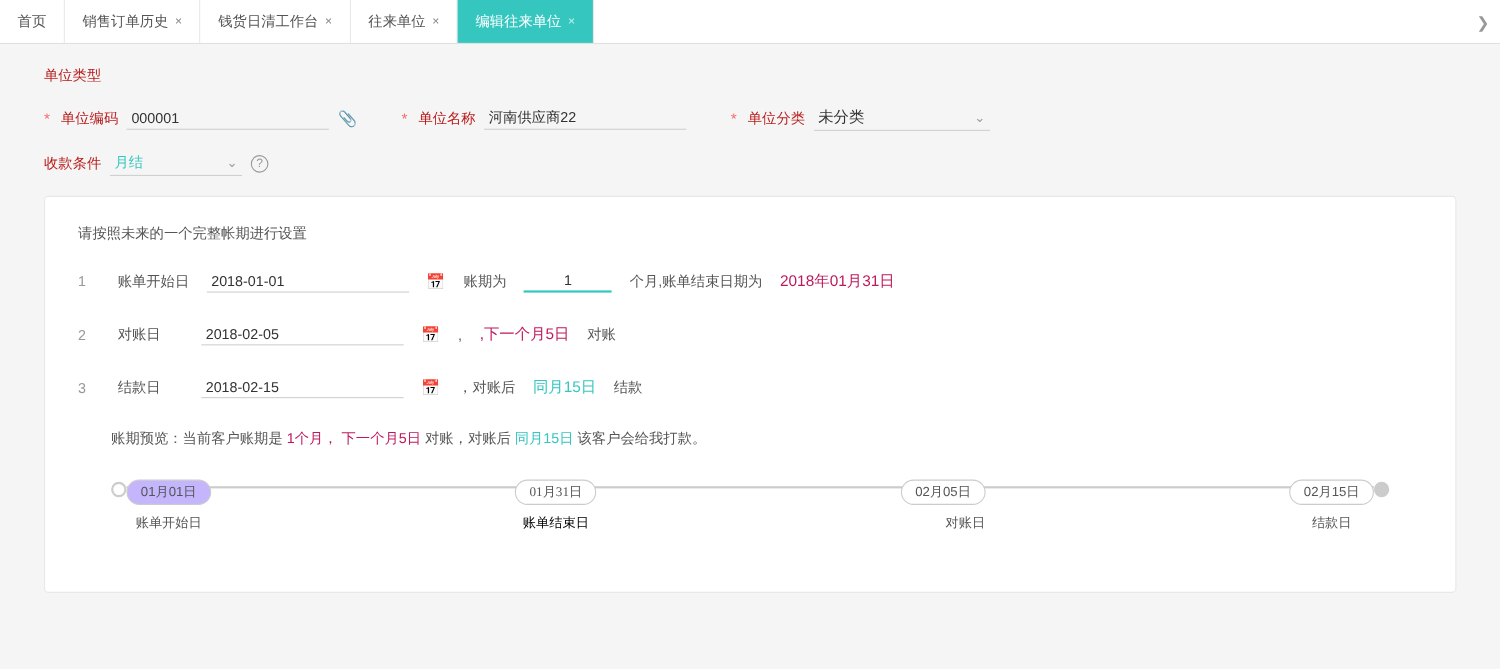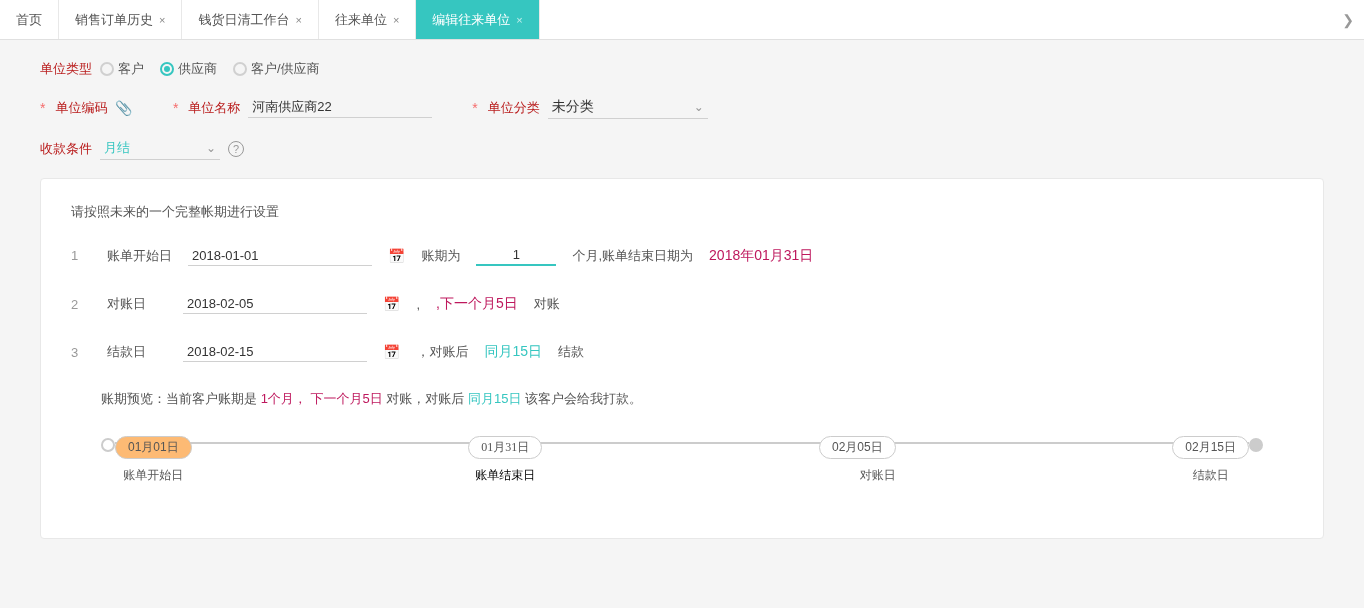--- a/index.html
+++ b/index.html
@@ -263,41 +263,28 @@
     <span class="close-icon">×</span>
   </div>
   <div class="tabs-more">❯</div>
 </div>
 
 <div class="content">
 
   <div class="form-row">
     <div class="form-field">
       <span class="form-label">单位类型</span>
-      <div class="radio-group">
-        <label class="radio-item">
-          <div class="radio-circle"></div>
-          <span>客户</span>
-        </label>
-        <label class="radio-item">
-          <div class="radio-circle checked"></div>
-          <span>供应商</span>
-        </label>
-        <label class="radio-item">
-          <div class="radio-circle"></div>
-          <span>客户/供应商</span>
-        </label>
-      </div>
     </div>
   </div>
 
   <div class="form-row">
     <div class="form-field">
       <span class="required-star">*</span>
       <span class="form-label">单位编码</span>
+      <input class="form-input" type="text" value="000001" style="">
       <span class="encode-icon">📎</span>
     </div>
     <div class="form-field">
       <span class="required-star">*</span>
       <span class="form-label">单位名称</span>
       <input class="form-input form-input-name" type="text" value="河南供应商22" style="">
     </div>
     <div class="form-field">
       <span class="required-star">*</span>
       <span class="form-label">单位分类</span>
@@ -367,21 +354,21 @@
 
         <div style="display:flex; flex-direction:column; align-items:center; padding-top:2px;">
           <div style="width:14px;height:14px;border-radius:50%;border:2px solid #ccc;background:#fff;flex-shrink:0;"></div>
         </div>
 
         <div style="flex:1; position:relative; margin-top:6px;">
           <div style="position:absolute;top:0;left:0;right:0;height:2px;background:#ccc;"></div>
           <div style="display:flex; justify-content:space-between; position:relative;">
 
             <div style="display:flex;flex-direction:column;align-items:center;margin-top:-6px;">
-              <div style="border:1px solid #ccc;border-radius:12px;padding:2px 12px;font-size:12px;color:#555;background:#fdba74;white-space:nowrap;">01月01日</div>
+              <div style="border:1px solid #ccc;border-radius:12px;padding:2px 12px;font-size:12px;color:#555;background:#c4b5fd;white-space:nowrap;">01月01日</div>
               <div style="font-size:12px;color:#555;margin-top:8px;">账单开始日</div>
             </div>
 
             <div style="display:flex;flex-direction:column;align-items:center;margin-top:-6px;">
               <div style="border:1px solid #ccc;border-radius:12px;padding:2px 12px;font-size:12px;color:#555;background:#fff;white-space:nowrap;font-family:Liberation Serif, serif;">01月31日</div>
               <div style="font-size:12px;color:#000000;margin-top:8px;">账单结束日</div>
             </div>
 
             <div style="display:flex;flex-direction:column;align-items:flex-end;margin-top:-6px;">
               <div style="border:1px solid #ccc;border-radius:12px;padding:2px 12px;font-size:12px;color:#555;background:#fff;white-space:nowrap;">02月05日</div>

